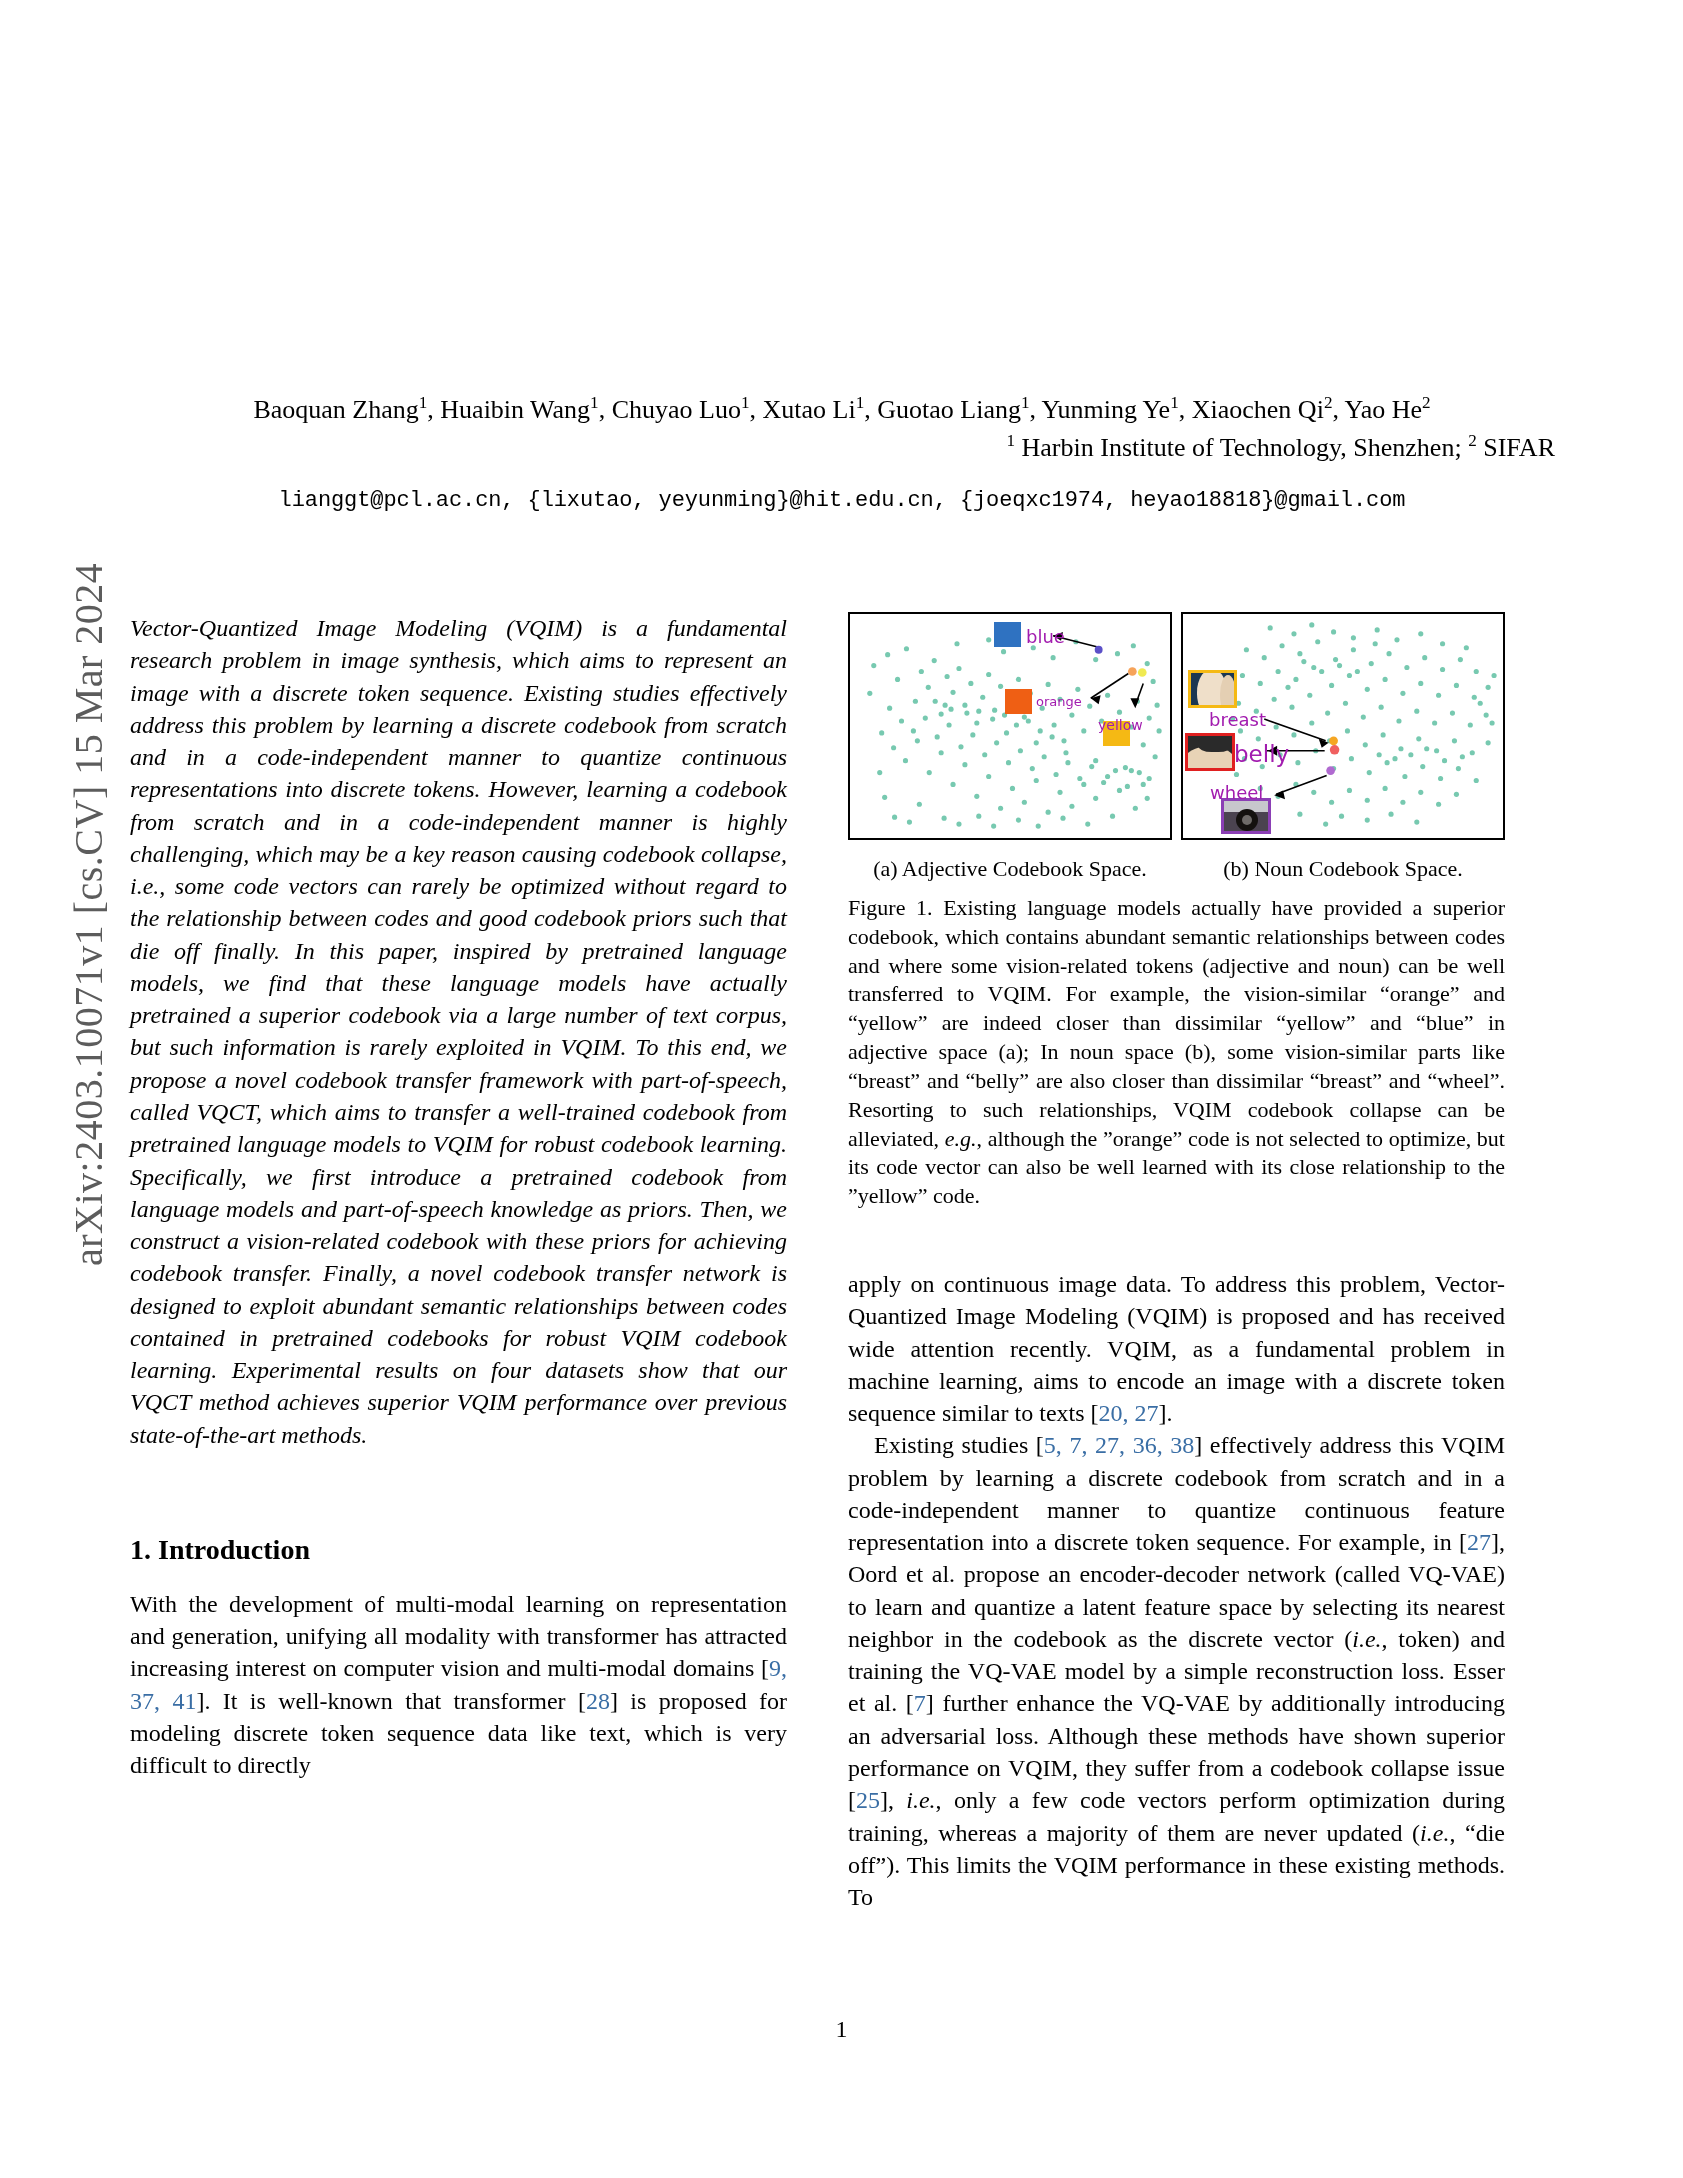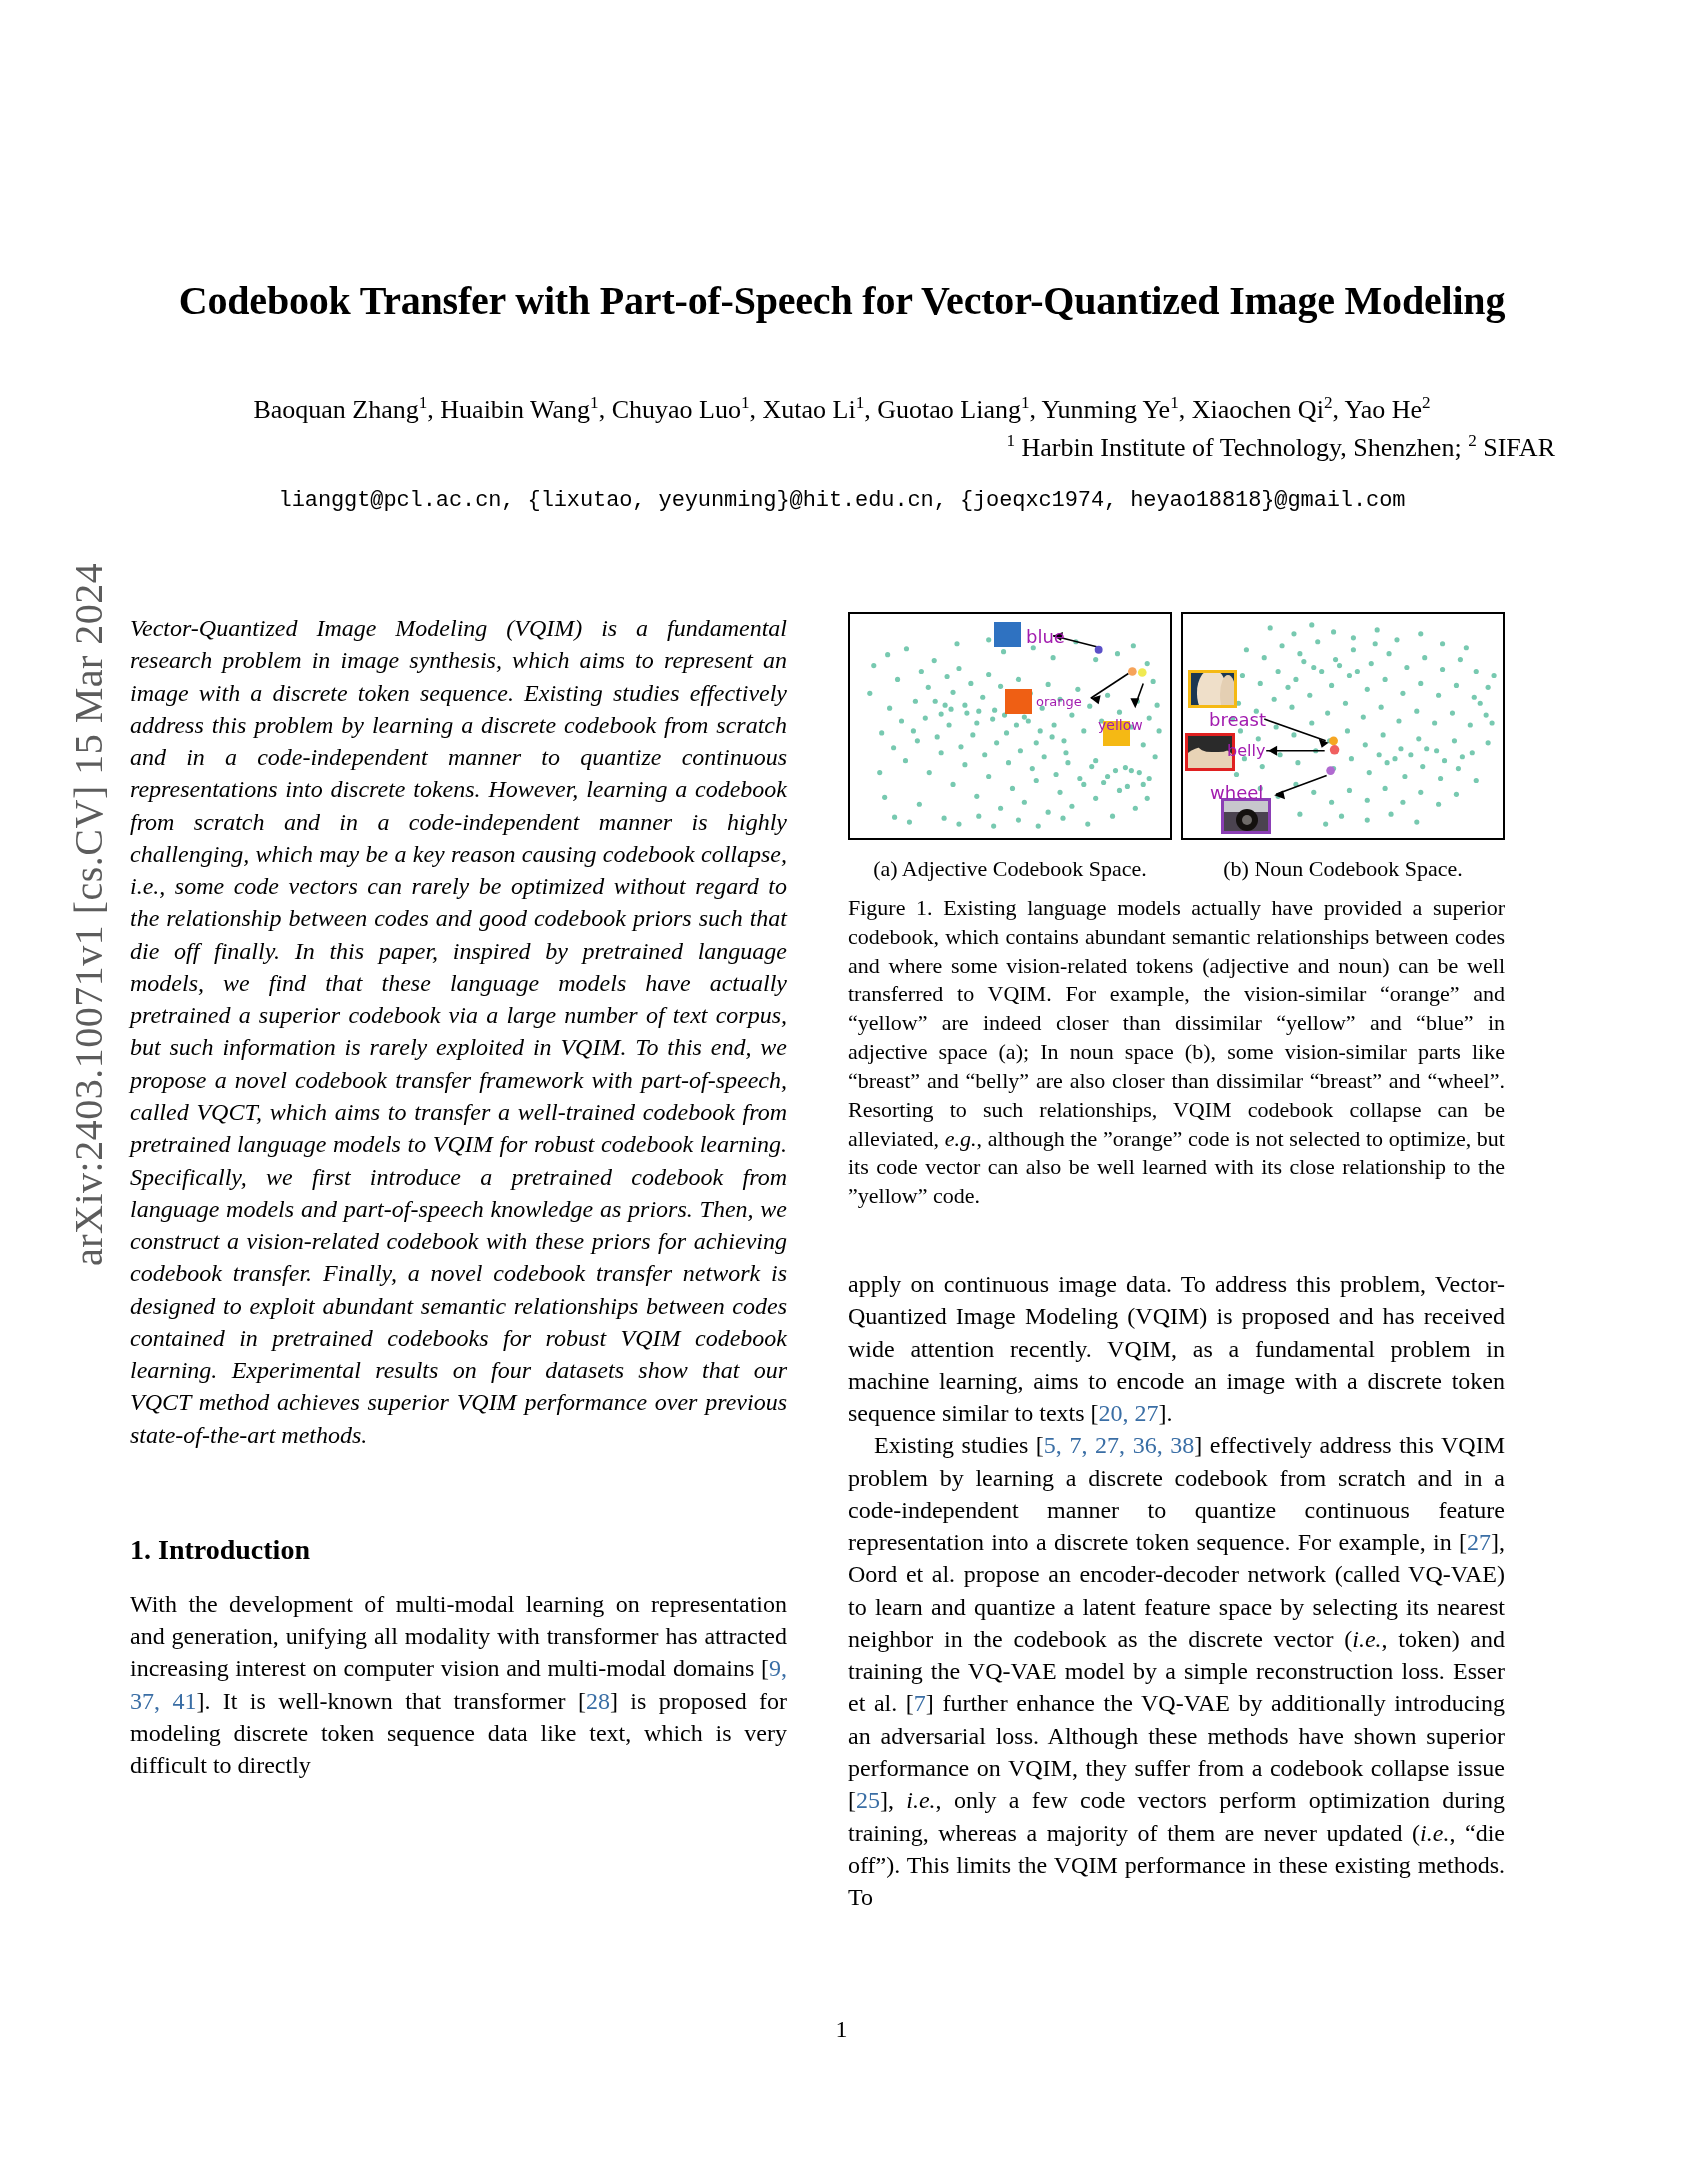--- a/index.html
+++ b/index.html
@@ -206,21 +206,20 @@
     font-size: 24px;
   }
 </style>
 </head>
 <body>
 
 <div id="page">
 
   <div id="arxiv-stamp">arXiv:2403.10071v1  [cs.CV]  15 Mar 2024</div>
 
-  <div id="title">Codebook Transfer with Part-of-Speech for Vector-Quantized Image Modeling</div>
 
   <div id="author-line">
     Baoquan Zhang<sup>1</sup>, Huaibin Wang<sup>1</sup>, Chuyao Luo<sup>1</sup>, Xutao Li<sup>1</sup>, Guotao Liang<sup>1</sup>, Yunming Ye<sup>1</sup>, Xiaochen Qi<sup>2</sup>, Yao He<sup>2</sup>
   </div>
   <div id="affil-line">
     <sup>1</sup> Harbin Institute of Technology, Shenzhen; <sup>2</sup> SIFAR
   </div>
 
   <div id="emails">
     <div>lianggt@pcl.ac.cn, {lixutao, yeyunming}@hit.edu.cn, {joeqxc1974, heyao18818}@gmail.com</div>
@@ -544,21 +543,21 @@
           <div style="position:absolute;left:6px;top:-4px;width:30px;height:46px;border-radius:50% 50% 45% 45%;background:#efdfc9;"></div>
           <div style="position:absolute;left:29px;top:2px;width:16px;height:40px;border-radius:50%;background:#e4cfb3;"></div>
         </div>
         <div class="plabel" style="left:26px; top:97px; font-size:18px;">breast</div>
 
         <div class="thumb" style="left:2px; top:119px; width:50px; height:38px; border:3px solid #e02020;">
           <div style="position:absolute;inset:0;background:#2a2a2a;"></div>
           <div style="position:absolute;left:-4px;top:10px;width:51px;height:30px;border-radius:50% 50% 30% 30%;background:#e8d3b6;"></div>
           <div style="position:absolute;left:10px;top:0px;width:34px;height:16px;background:#2a2a2a;border-radius:40%;"></div>
         </div>
-        <div class="plabel" style="left:44px; top:129px; font-size:16px;">belly</div>
+        <div class="plabel" style="left:51px; top:129px; font-size:23px;">belly</div>
 
         <div class="thumb" style="left:38px; top:184px; width:50px; height:36px; border:3px solid #8b3fb5;">
           <div style="position:absolute;inset:0;background:#4b4350;"></div>
           <div style="position:absolute;left:0;top:0;width:100%;height:11px;background:#c7c7cc;"></div>
           <div style="position:absolute;left:12px;top:8px;width:22px;height:22px;border-radius:50%;background:#14110f;"></div>
           <div style="position:absolute;left:18px;top:14px;width:10px;height:10px;border-radius:50%;background:#6e6a68;"></div>
         </div>
         <div class="plabel" style="left:27px; top:170px; font-size:18px;">wheel</div>
       </div>
     </div>

